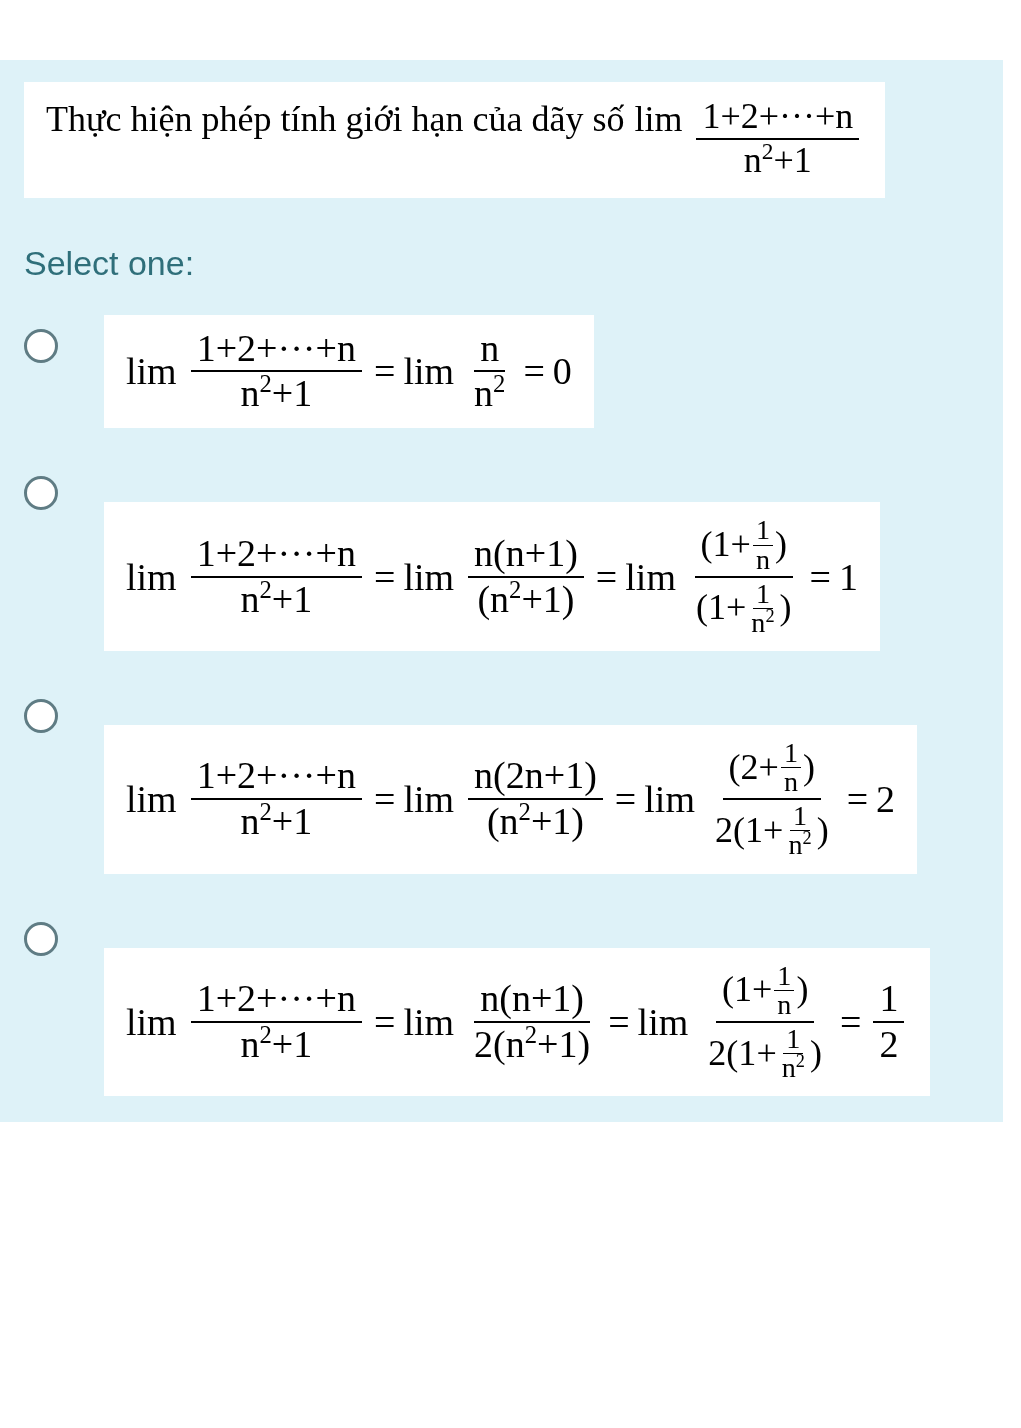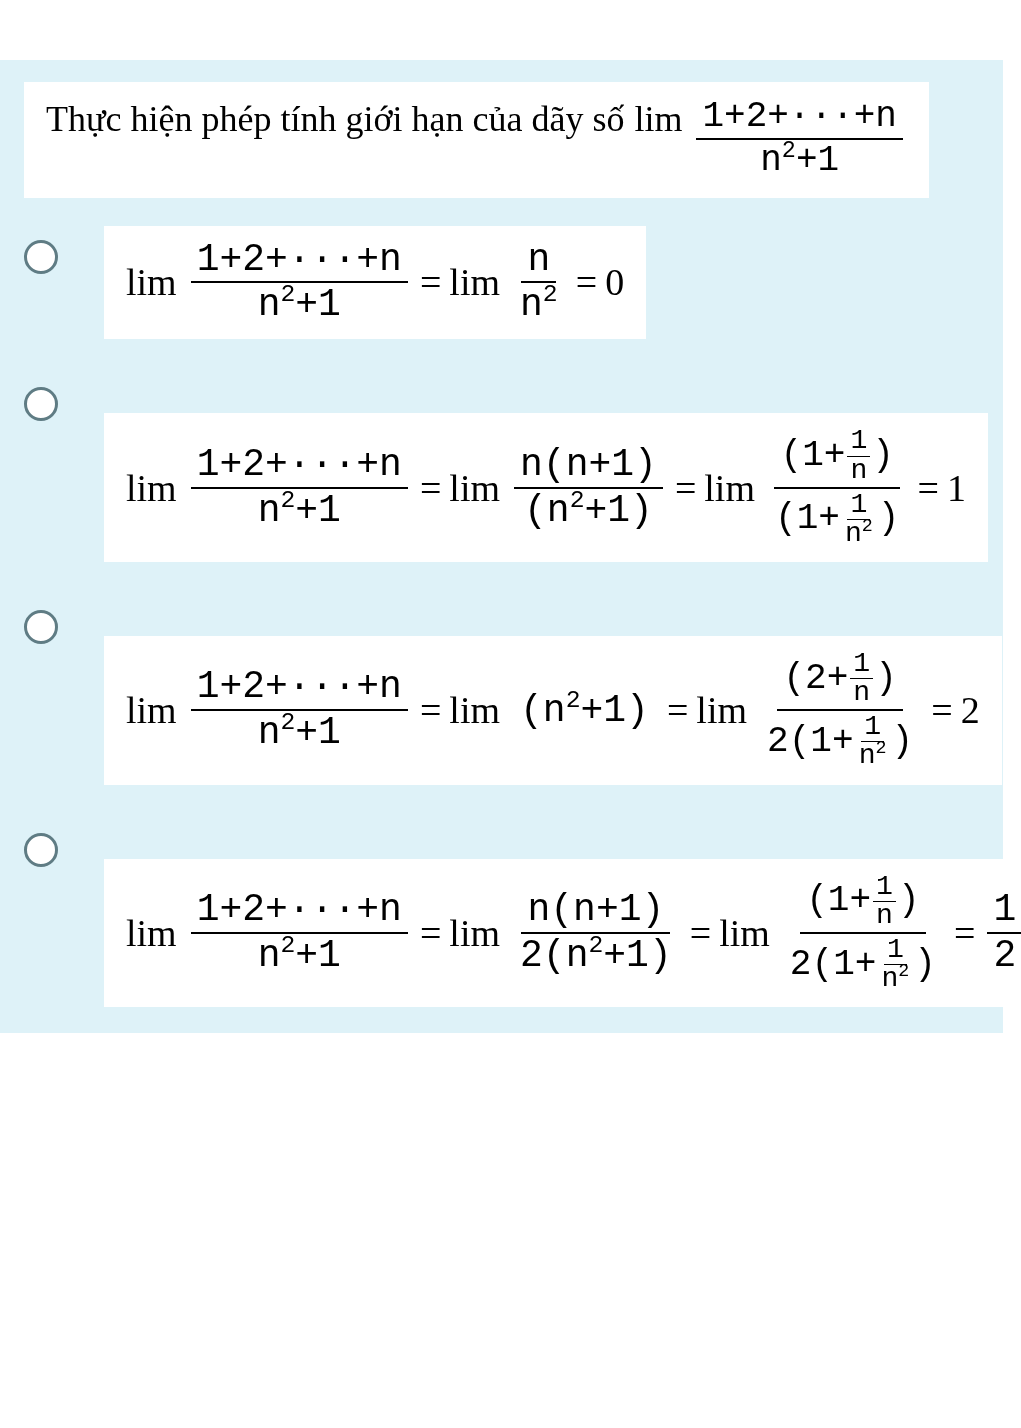--- a/index.html
+++ b/index.html
@@ -69,21 +69,20 @@
   }
   .lim {
     margin-right: 10px;
   }
   .frac {
     display: inline-flex;
     flex-direction: column;
     align-items: center;
     vertical-align: middle;
     margin: 0 4px;
-    font-family: Liberation Mono, monospace;
   }
   .frac .num {
     padding: 0 6px 2px 6px;
     border-bottom: 2px solid #000;
     text-align: center;
     line-height: 1.05;
   }
   .frac .den {
     padding: 2px 6px 0 6px;
     text-align: center;
@@ -129,20 +128,21 @@
         <span class="lim">lim</span>
         <span class="frac">
           <span class="num">1+2+···+n</span>
           <span class="den">
             <span>n</span><span class="sup">2</span><span>+1</span>
           </span>
         </span>
       </div>
     </div>
 
+    <div class="select-label">Select one:</div>
 
     
     <div class="option-row">
       <div class="radio"></div>
       <div class="opt-content">
         <div class="math">
           <span class="lim">lim</span>
           <span class="frac">
             <span class="num">1+2+···+n</span>
             <span class="den"><span>n</span><span class="sup">2</span><span>+1</span></span>
@@ -207,20 +207,21 @@
       <div class="opt-content" style="margin-top:40px">
         <div class="math">
           <span class="lim">lim</span>
           <span class="frac">
             <span class="num">1+2+···+n</span>
             <span class="den"><span>n</span><span class="sup">2</span><span>+1</span></span>
           </span>
           <span class="eq">=</span>
           <span class="lim">lim</span>
           <span class="frac">
+            <span class="num">n(2n+1)</span>
             <span class="den"><span>(</span><span>n</span><span class="sup">2</span><span>+1)</span></span>
           </span>
           <span class="eq">=</span>
           <span class="lim">lim</span>
           <span class="frac">
             <span class="num smath">
               <span>(2+</span>
               <span class="sfrac">
                   <span class="snum">1</span>
                   <span class="sden">n</span>

